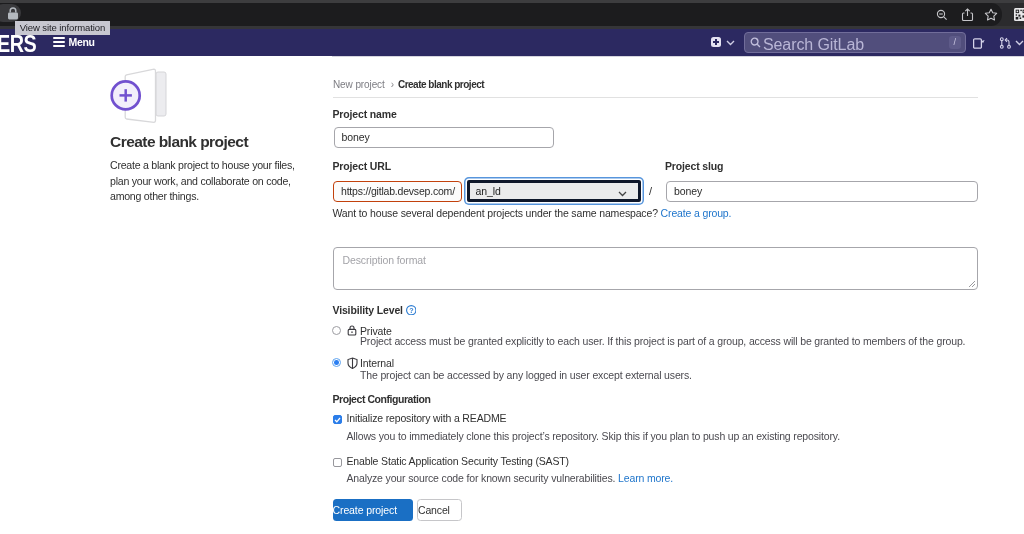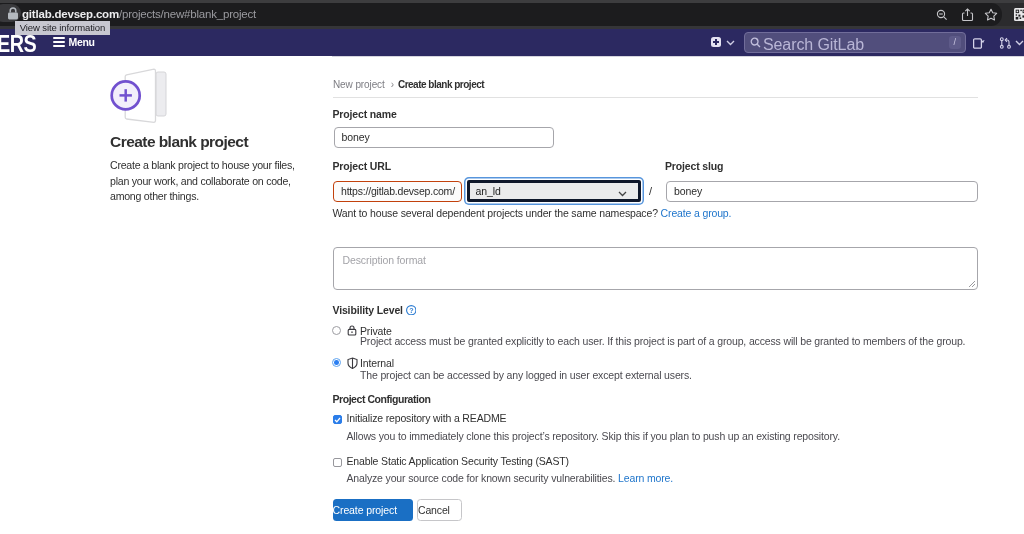--- a/index.html
+++ b/index.html
@@ -83,21 +83,20 @@
 
 <div id="chrome">
   <div class="topstrip"></div>
   <div class="addrbar"></div>
   <div class="botstrip"></div>
   <div id="lockpill"></div>
   <svg class="cicon" style="left:7px;top:7px" width="12" height="13" viewBox="0 0 12 13">
     <rect x="1" y="5.4" width="10" height="7" rx="1.3" fill="#b4b9bf"></rect>
     <path d="M3.2 5.4V3.8a2.8 2.8 0 0 1 5.6 0v1.6" fill="none" stroke="#b4b9bf" stroke-width="1.5"></path>
   </svg>
-  <div id="urltext"><b>gitlab.devsep.com</b>/projects/new#blank_project</div>
   <svg class="cicon" style="left:936px" width="12" height="12" viewBox="0 0 12 12" fill="none" stroke="#c6c6ca" stroke-width="1.1">
     <circle cx="5" cy="5" r="3.6"></circle>
       <line x1="7.8" y1="7.8" x2="10.6" y2="10.6"></line>
       <line x1="3.2" y1="5" x2="6.8" y2="5"></line>
   </svg>
   <svg class="cicon" style="left:961px;top:8px" width="13" height="14" viewBox="0 0 13 14" fill="none" stroke="#c6c6ca" stroke-width="1.1">
     <path d="M3.5 5H2.5a1 1 0 0 0-1 1v5.5a1 1 0 0 0 1 1h8a1 1 0 0 0 1-1V6a1 1 0 0 0-1-1H9.5"></path>
     <line x1="6.5" y1="1" x2="6.5" y2="8"></line>
       <path d="M4.3 3.2 6.5 1l2.2 2.2"></path>
   </svg>

